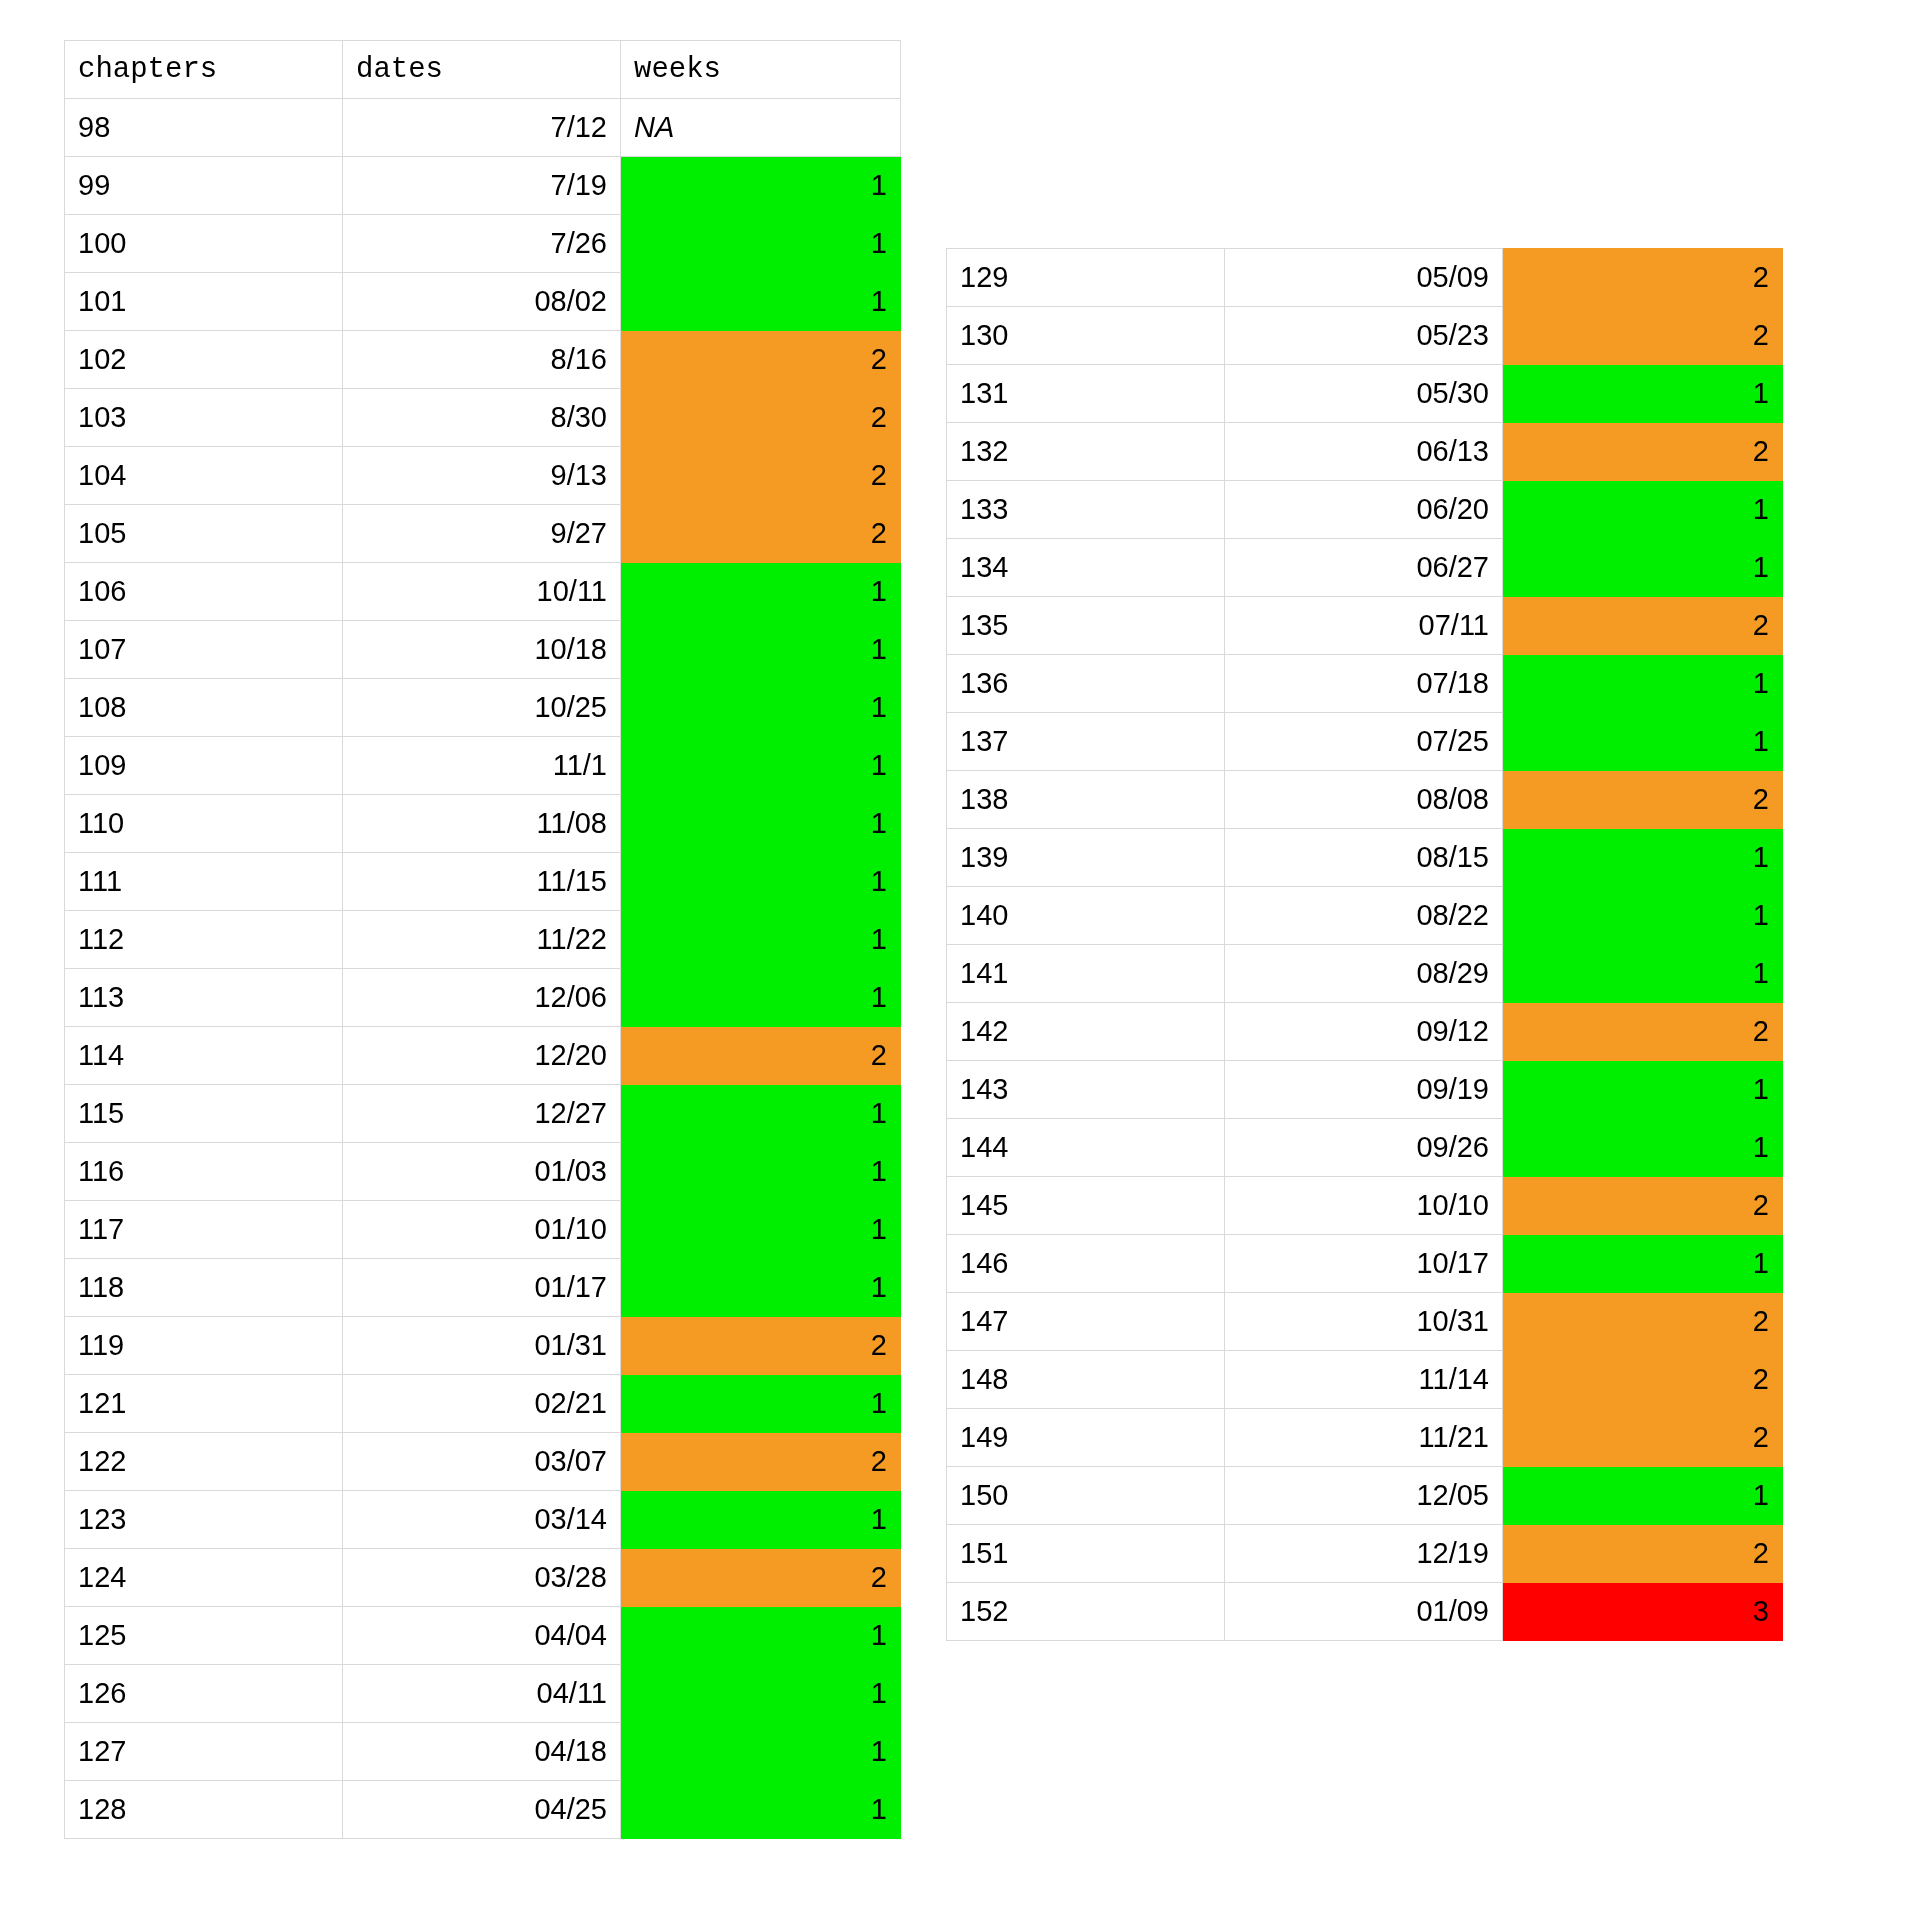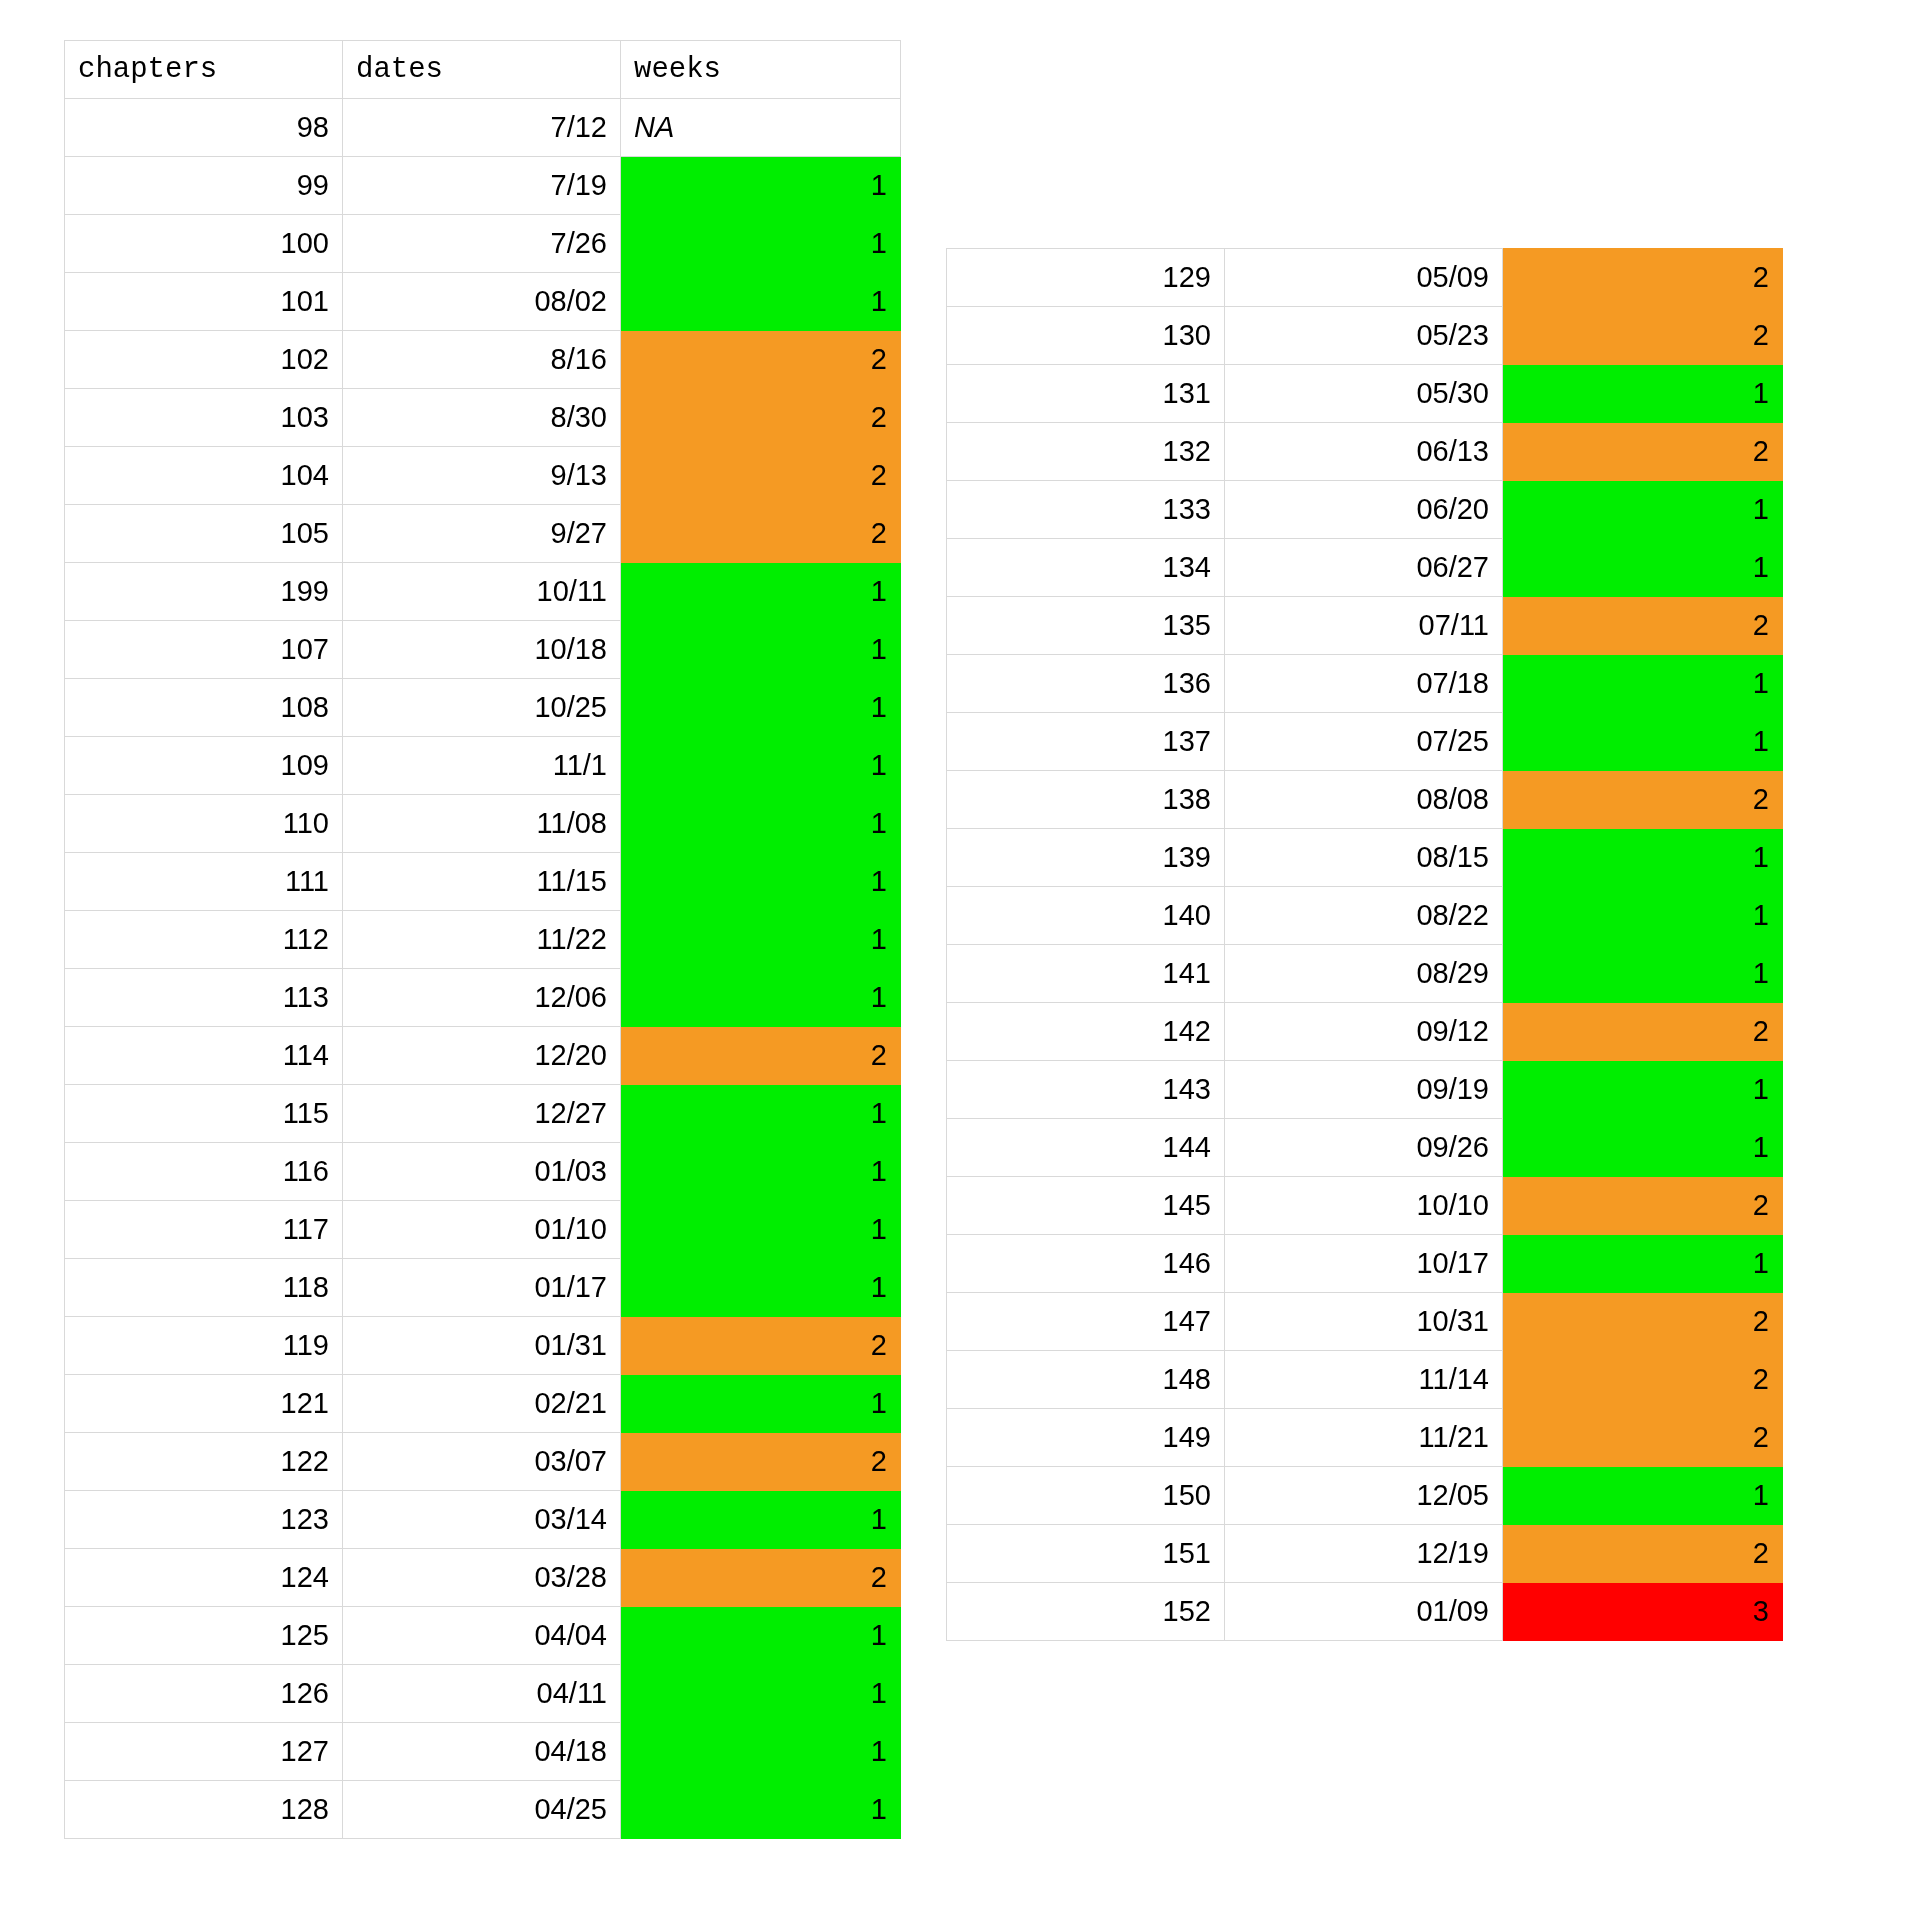--- a/index.html
+++ b/index.html
@@ -32,21 +32,21 @@
     box-sizing: border-box;
     border: 0.9px solid #d9d9d9;
     padding: 0 13px;
     font-size: 29px;
     font-weight: normal;
     color: #000000;
     background: #ffffff;
     vertical-align: middle;
     white-space: nowrap;
   }
-  .col-chapters { width: 278px; text-align: right; }
+  .col-chapters { width: 278px; }
   .col-dates { width: 278px; text-align: right; }
   .col-weeks { width: 280px; text-align: right; }
 
   th.col-chapters, th.col-dates, th.col-weeks { text-align: left; font-family: Liberation Mono, monospace; }
 
   td.weeks-cell { text-align: right; }
   td.na-cell { text-align: left; font-style: italic; }
 
   .bg-green { background: #00ee00 !important; border-left-color: #00ee00 !important; border-right-color: #00ee00 !important; border-top-color: #00ee00 !important; border-bottom-color: #00ee00 !important; }
   .bg-orange { background: #f59a23 !important; border-left-color: #f59a23 !important; border-right-color: #f59a23 !important; border-top-color: #f59a23 !important; border-bottom-color: #f59a23 !important; }
@@ -102,21 +102,21 @@
             <td class="col-chapters">104</td>
             <td class="col-dates">9/13</td>
             <td class="col-weeks weeks-cell bg-orange">2</td>
           </tr>
           <tr>
             <td class="col-chapters">105</td>
             <td class="col-dates">9/27</td>
             <td class="col-weeks weeks-cell bg-orange">2</td>
           </tr>
           <tr>
-            <td class="col-chapters">199</td>
+            <td class="col-chapters">106</td>
             <td class="col-dates">10/11</td>
             <td class="col-weeks weeks-cell bg-green">1</td>
           </tr>
           <tr>
             <td class="col-chapters">107</td>
             <td class="col-dates">10/18</td>
             <td class="col-weeks weeks-cell bg-green">1</td>
           </tr>
           <tr>
             <td class="col-chapters">108</td>

